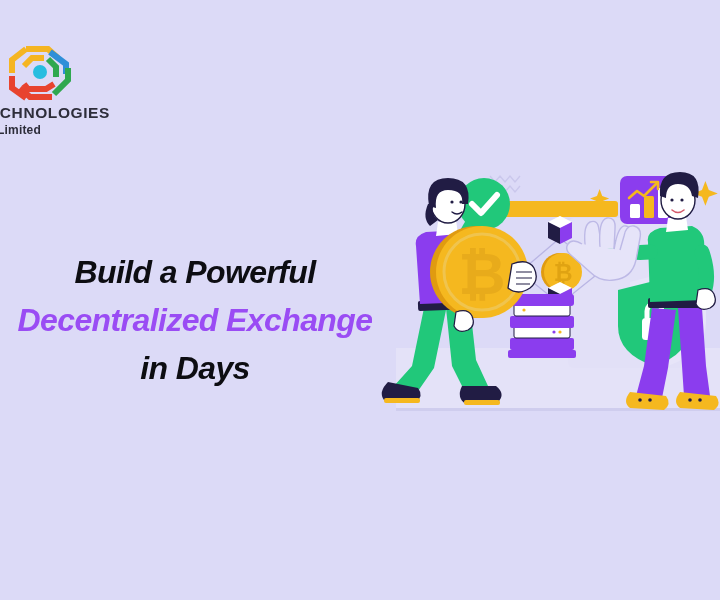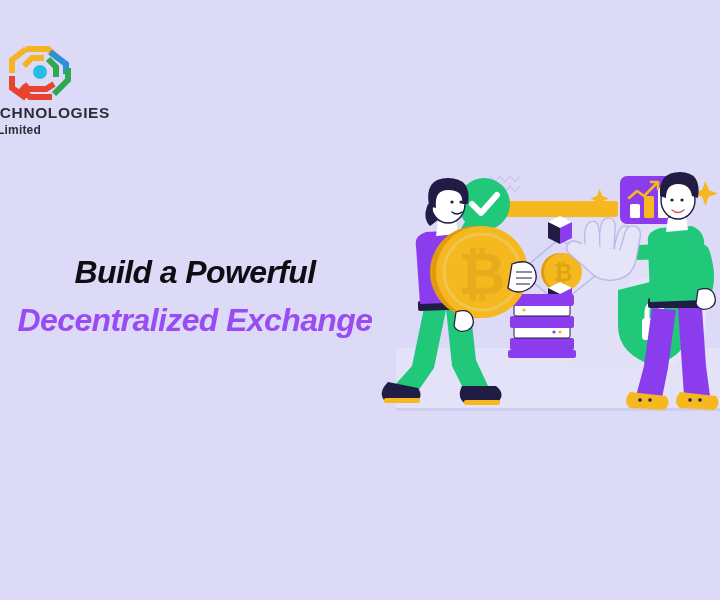--- a/index.html
+++ b/index.html
@@ -115,20 +115,21 @@
       <circle cx="36" cy="28" r="7" fill="#27bde0"></circle>
     </svg>
 
     <div id="brand-name">RY TECHNOLOGIES</div>
     <div id="brand-sub">Private Limited</div>
   </div>
 
   <div id="headline">
     <div class="hl-line hl-dark">Build a Powerful</div>
     <div class="hl-line hl-accent" id="hl-line2">Decentralized Exchange</div>
+    <div class="hl-line hl-dark">in Days</div>
   </div>
 
   <div id="illustration">
     <svg width="348" height="256" viewBox="0 0 348 256">
 
       <rect x="0" y="0" width="348" height="256" fill="#dcdaf7"></rect>
       <rect x="24" y="188" width="324" height="62" fill="#e4e2f8"></rect>
       <rect x="24" y="248" width="324" height="3" fill="#cfcdee"></rect>
 
       <g stroke="#cac7ec" stroke-width="1.4" fill="none">

